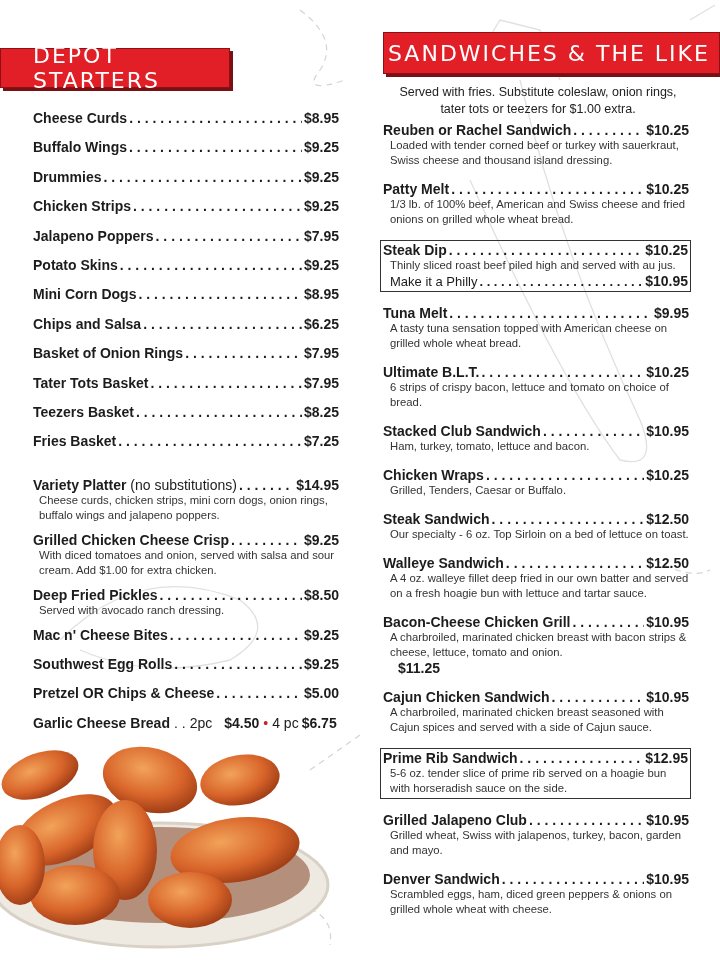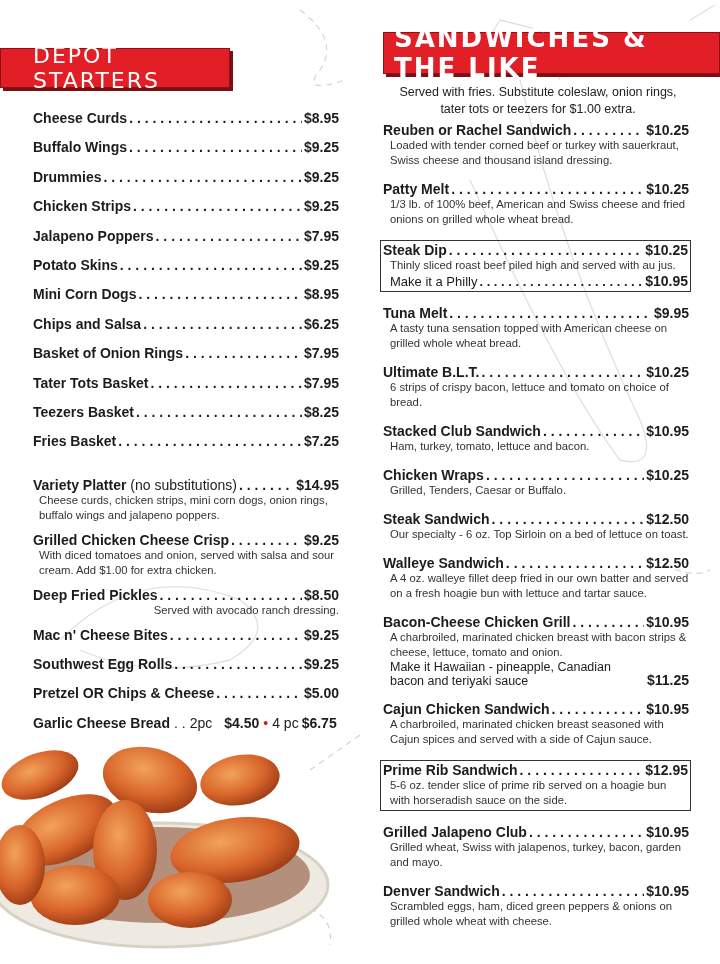--- a/index.html
+++ b/index.html
@@ -13,21 +13,21 @@
     background: #e21f26;
     color: #fff;
     border: 1px solid #8a1216;
     box-shadow: 3px 3px 0 #7a1014;
     font-family: "DejaVu Sans", sans-serif;
     letter-spacing: 2px;
     text-transform: uppercase;
     display: flex; align-items: center;
   }
   .banner-left { left: 0; top: 48px; width: 230px; height: 40px; font-size: 22px; padding-left: 32px; }
-  .banner-right { left: 383px; top: 32px; width: 337px; height: 42px; font-size: 26px; padding-left: 10px; font-weight: bold; }
+  .banner-right { left: 383px; top: 32px; width: 337px; height: 42px; font-size: 22px; padding-left: 4px; }
 
   .col-left { position: absolute; left: 33px; top: 110px; width: 306px; }
   .col-right { position: absolute; left: 383px; top: 84px; width: 306px; }
 
   .item-row { display: flex; align-items: baseline; font-size: 14px; font-weight: bold; white-space: nowrap; }
   .item-row .name { flex: 0 0 auto; }
   .item-row .name .note { font-weight: normal; }
   .item-row .dots { flex: 1 1 auto; overflow: hidden; margin: 0 2px; font-weight: bold; letter-spacing: 2px; color: #1c1c1c; }
   .item-row .dots::before { content: ". . . . . . . . . . . . . . . . . . . . . . . . . . . . . . . . . . . . . . . . . . . . . . . . . . . . . . . . . . . ."; letter-spacing: 0; }
   .item-row .price { flex: 0 0 auto; }
@@ -145,21 +145,21 @@
         <div class="desc">Cheese curds, chicken strips, mini corn dogs, onion rings, buffalo wings and jalapeno poppers.</div>
       </div>
       <div style="margin-bottom:9px;">
         <div class="item-row ">
           <span class="name"><span>Grilled Chicken Cheese Crisp</span></span>
           <span class="dots"></span>
           <span class="price">$9.25</span>
         </div>
         <div class="desc">With diced tomatoes and onion, served with salsa and sour cream.  Add $1.00 for extra chicken.</div>
       </div>
-      <div style="margin-bottom:9px;text-align:right;">
+      <div style="margin-bottom:9px;">
         <div class="item-row ">
           <span class="name"><span>Deep Fried Pickles</span></span>
           <span class="dots"></span>
           <span class="price">$8.50</span>
         </div>
         <div class="desc">Served with avocado ranch dressing.</div>
       </div>
     </div>
   <div id="left-tail">
       <div class="item-row left-item">
@@ -294,21 +294,20 @@
       </div>
       <div class="r-item">
         <div class="item-row ">
           <span class="name"><span>Bacon-Cheese Chicken Grill</span></span>
           <span class="dots"></span>
           <span class="price">$10.95</span>
         </div>
         <div class="desc">A charbroiled, marinated chicken breast with bacon strips &amp; cheese, lettuce, tomato and onion.</div>
         <div class="sub-row" style="padding-left:7px;font-weight:normal;font-size:12.5px;">
           <div class="item-row" style="font-weight:normal;font-size:12.5px;white-space:normal;">
-            <span class="name" style="white-space:normal;flex:1 1 auto;">Make it Hawaiian - pineapple, Canadian bacon and teriyaki sauce</span>
             <span class="price" style="font-weight:bold;font-size:14px;align-self:flex-end;margin-left:8px;">$11.25</span>
           </div>
         </div>
       </div>
       <div class="r-item">
         <div class="item-row ">
           <span class="name"><span>Cajun Chicken Sandwich</span></span>
           <span class="dots"></span>
           <span class="price">$10.95</span>
         </div>

